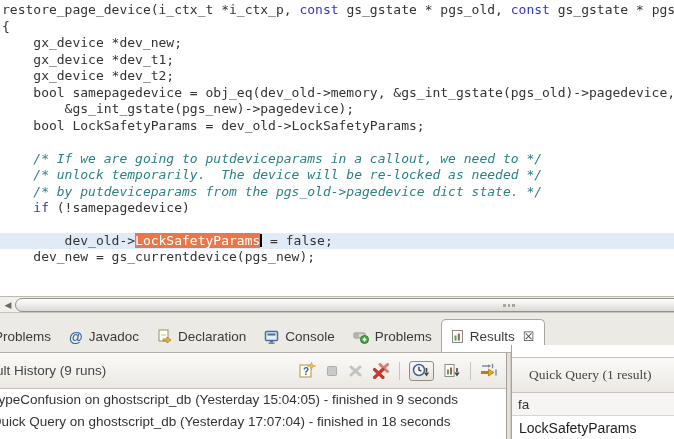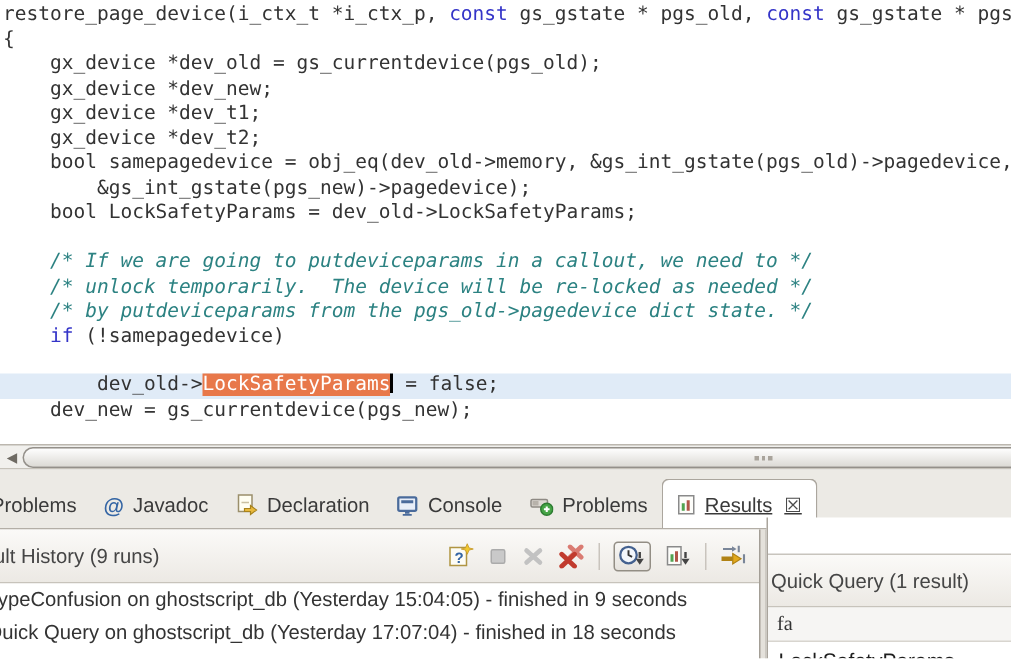--- a/index.html
+++ b/index.html
@@ -31,21 +31,21 @@
   #hscroll .grip{position:absolute;left:487px;top:5px;width:14px;height:3px;display:flex;gap:2px;}
   #hscroll .grip i{width:2.5px;height:2.5px;background:#A9A49C;display:block;}
 
   
   #tabbar{position:absolute;left:0;top:313px;width:674px;height:40px;background:#ECEAE5;
     border-bottom:1px solid #B3AEA6;display:flex;align-items:flex-end;overflow:hidden;}
   .tab{display:flex;align-items:center;gap:6px;padding:0 9px;height:31px;font-size:13.5px;
     color:#3A3A3A;white-space:nowrap;}
   .tab.cutoff{margin-left:-15px;}
   .tab.active{background:#fff;border:1px solid #ABA69E;border-bottom:none;
-    border-radius:5px 5px 0 0;height:33px;box-shadow:0 1px 0 #fff inset;text-decoration:underline;}
+    border-radius:5px 5px 0 0;height:33px;box-shadow:0 1px 0 #fff inset;}
   .ticon{display:inline-flex;align-items:center;}
   .at-icon{color:#3465A4;font-size:14px;font-weight:bold;line-height:1;}
   .tab-close{font-size:13px;color:#4A4A4A;margin-left:2px;}
 
   
   #historybar{position:absolute;left:0;top:353px;width:506px;height:36px;
     background:linear-gradient(#FBFAF8,#ECE9E4);border-bottom:1px solid #C7C3BB;
     display:flex;align-items:center;overflow:hidden;}
   #historybar .title{font-size:13.5px;color:#454545;margin-left:-28px;white-space:nowrap;}
   #historybar .tools{margin-left:auto;display:flex;align-items:center;gap:9px;padding-right:8px;}
@@ -59,38 +59,37 @@
     border-left:1px solid #A39E96;border-right:1px solid #CDC9C2;}
 
   
   #histlist{position:absolute;left:0;top:389px;width:506px;height:50px;background:#fff;overflow:hidden;}
   .hrow{height:22px;line-height:22px;font-size:13.5px;color:#333;white-space:nowrap;}
   .hrow span{margin-left:-9px;display:inline-block;}
 
   
   #quickquery{position:absolute;left:511px;top:345px;width:163px;height:94px;background:#fff;
     border-left:1px solid #A9A49C;overflow:hidden;}
-  #qq-header{margin-top:24px;height:36px;background:linear-gradient(#FBFAF8,#ECE9E4);
+  #qq-header{margin-top:12px;height:36px;background:linear-gradient(#FBFAF8,#ECE9E4);
     border-top:1px solid #C8C4BD;border-bottom:1px solid #C7C3BB;display:flex;align-items:center;
-    padding-left:2px;font-size:13.5px;color:#454545;white-space:nowrap;}
+    padding-left:17px;font-size:13.5px;color:#454545;white-space:nowrap;font-family:Liberation Serif, serif;}
   #qq-input{display:block;width:100%;height:23px;border:none;outline:none;background:#F6F5F3;
-    border-bottom:1px solid #D8D5CF;font-family:Liberation Serif, serif;font-size:13.5px;
+    border-bottom:1px solid #D8D5CF;font-family:Liberation Sans, sans-serif;font-size:13.5px;
     color:#333;padding:2px 6px;}
   #qq-result{height:24px;line-height:24px;font-size:14px;color:#1E1E1E;padding-left:7px;
     background:#fff;white-space:nowrap;}
 </style>
 </head>
 <body>
 
 <div id="app">
 
   <div id="editor">
       <div class="cl"><span class="d">restore_page_device(i_ctx_t *i_ctx_p, </span><span class="k">const</span><span class="d"> gs_gstate * pgs_old, </span><span class="k">const</span><span class="d"> gs_gstate * pgs_new)</span></div>
       <div class="cl"><span class="d">{</span></div>
-      <div class="cl"><span class="d">    gx_device *dev_old = gs_currentdevice(pgs_old);</span></div>
       <div class="cl"><span class="d">    gx_device *dev_new;</span></div>
       <div class="cl"><span class="d">    gx_device *dev_t1;</span></div>
       <div class="cl"><span class="d">    gx_device *dev_t2;</span></div>
       <div class="cl"><span class="d">    bool samepagedevice = obj_eq(dev_old-&gt;memory, &amp;gs_int_gstate(pgs_old)-&gt;pagedevice,</span></div>
       <div class="cl"><span class="d">        &amp;gs_int_gstate(pgs_new)-&gt;pagedevice);</span></div>
       <div class="cl"><span class="d">    bool LockSafetyParams = dev_old-&gt;LockSafetyParams;</span></div>
       <div class="cl">&nbsp;</div>
       <div class="cl"><span class="c">    /* If we are going to putdeviceparams in a callout, we need to */</span></div>
       <div class="cl"><span class="c">    /* unlock temporarily.  The device will be re-locked as needed */</span></div>
       <div class="cl"><span class="c">    /* by putdeviceparams from the pgs_old-&gt;pagedevice dict state. */</span></div>

